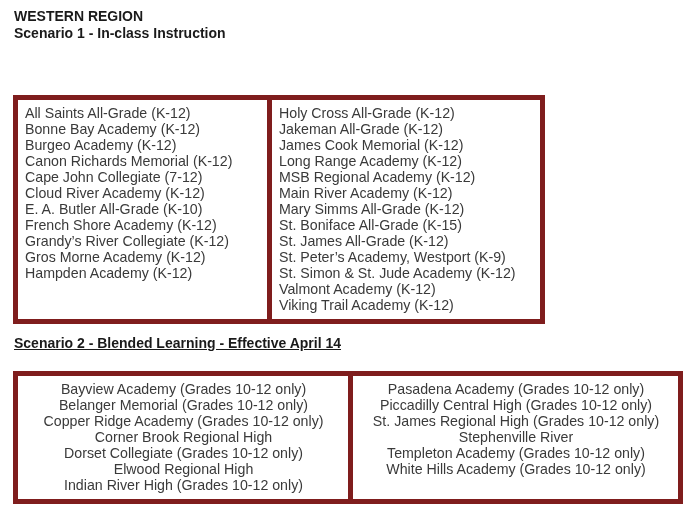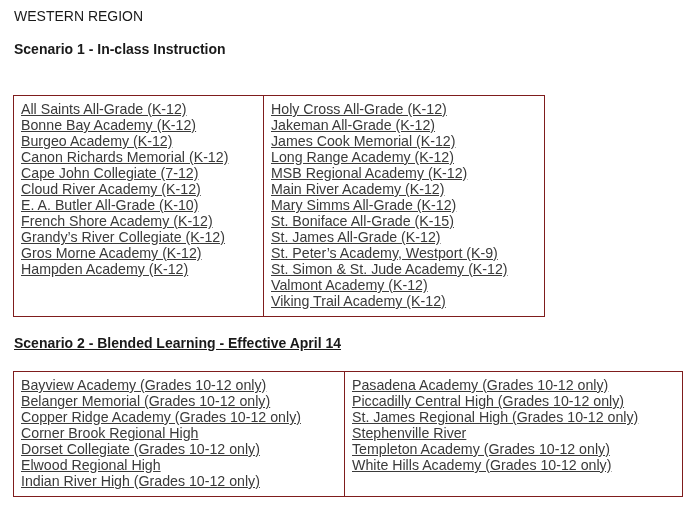--- a/index.html
+++ b/index.html
@@ -13,62 +13,62 @@
       position: relative;
       overflow: hidden;
       font-family: "Liberation Sans", sans-serif;
       color: #222222;
     }
     .region-title {
       position: absolute;
       left: 14px;
       top: 8px;
       font-size: 14px;
-      font-weight: normal;
+      font-weight: bold;
       color: #1a1a1a;
       margin: 0;
     }
     .scenario-title {
       position: absolute;
       left: 14px;
       font-size: 14px;
       font-weight: bold;
       color: #1a1a1a;
       margin: 0;
     }
-    #s1-title { top: 41px; }
+    #s1-title { top: 25px; }
     #s2-title { top: 335px; text-decoration: underline; }
 
     table.schools {
       position: absolute;
       border-collapse: collapse;
       border: 1px solid #000;
     }
     table.schools td {
-      border: 1px solid #7f1d1d;
+      border: 5px solid #7f1d1d;
       vertical-align: top;
       padding: 5px 6px 6px 7px;
       font-size: 14.2px;
       line-height: 16px;
       color: #3a3a3a;
       white-space: nowrap;
-      text-decoration: underline;
     }
     #table1 {
       left: 13px;
       top: 95px;
       width: 532px;
       height: 222px;
     }
     #table1 td.col-left { width: 236px; }
     #table2 {
       left: 13px;
       top: 371px;
       width: 670px;
       height: 126px;
+      text-align: center;
     }
     #table2 td.col-left { width: 317px; }
     .school {
       display: block;
     }
   </style>
 </head>
 <body>
 
 <h1 class="region-title">WESTERN REGION</h1>

